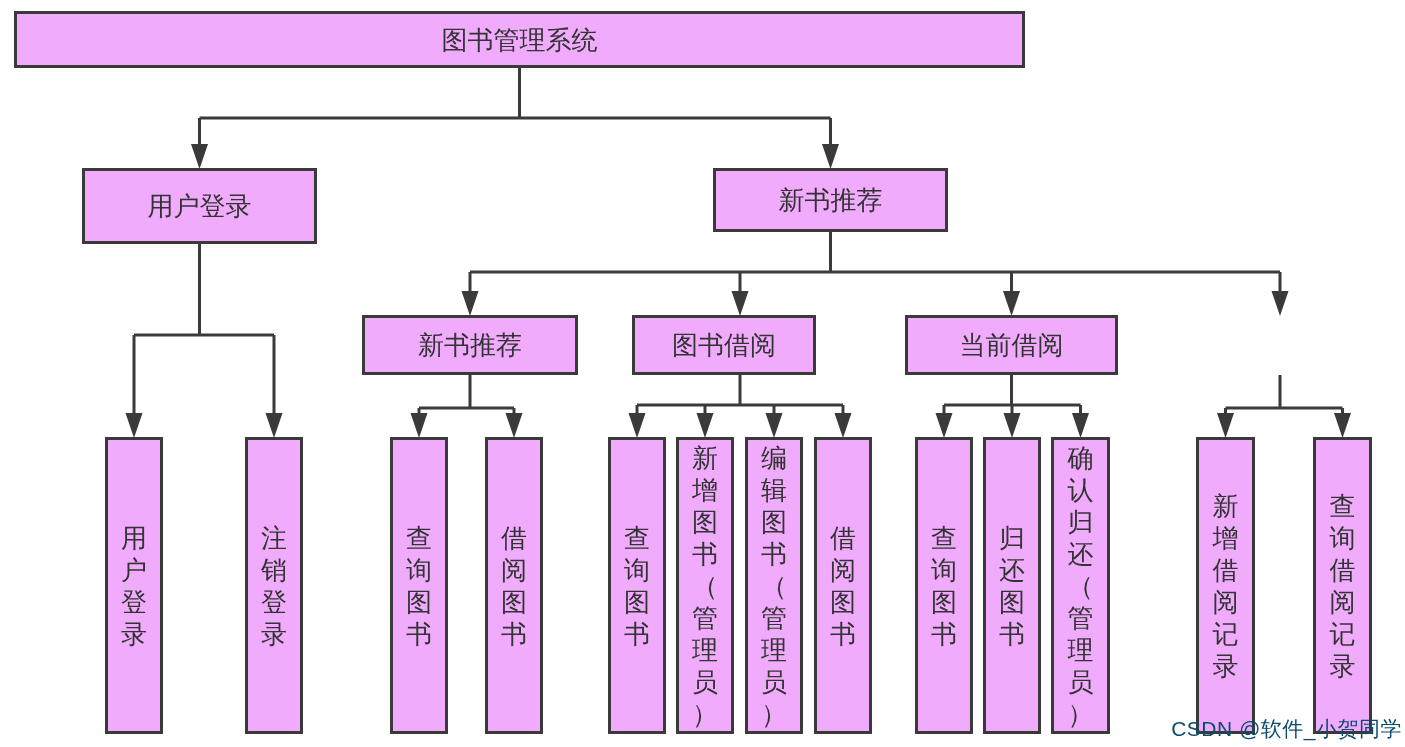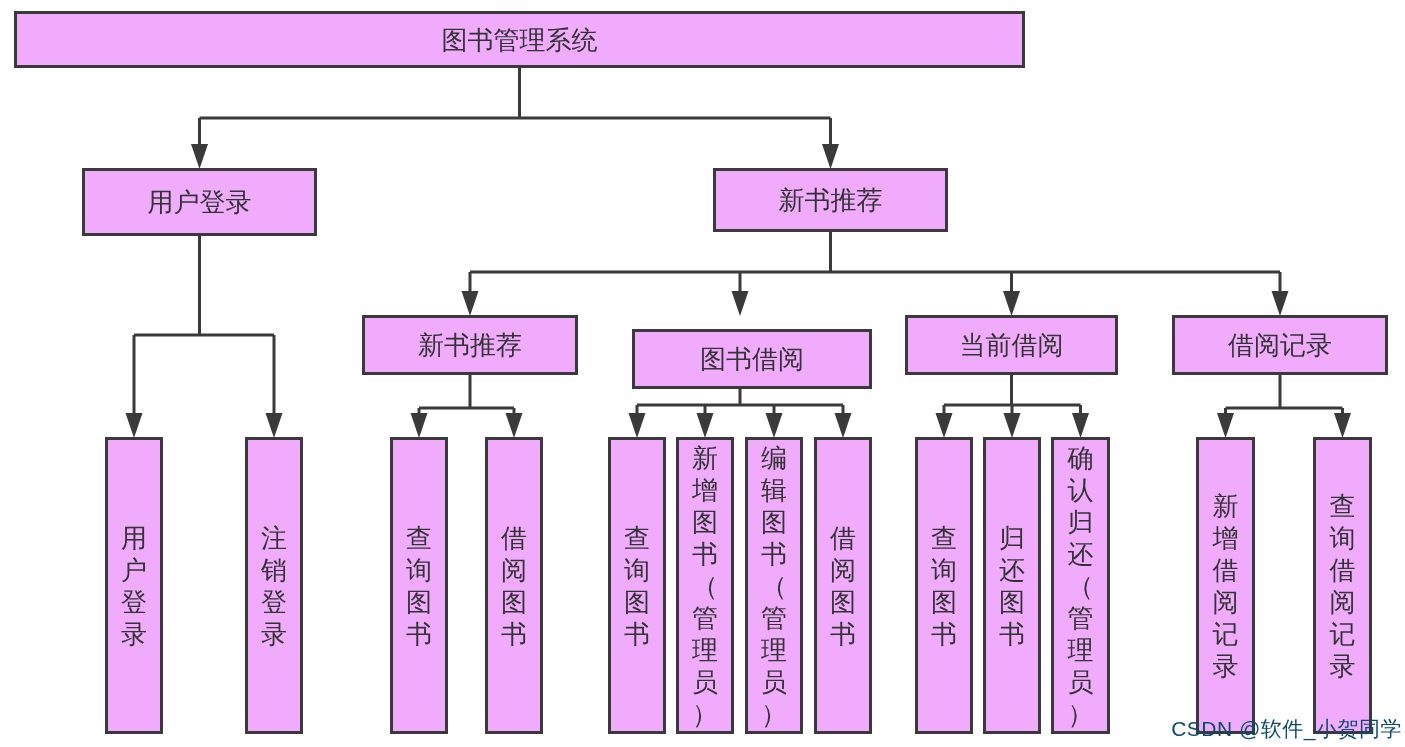--- a/index.html
+++ b/index.html
@@ -125,37 +125,34 @@
         <line x1="1225.5" y1="408" x2="1225.5" y2="419" stroke="#3a3a3a" stroke-width="3"></line>
         <polygon points="1225.5,438 1217,413 1234,413" fill="#3a3a3a"></polygon>
         <line x1="1342.5" y1="408" x2="1342.5" y2="419" stroke="#3a3a3a" stroke-width="3"></line>
         <polygon points="1342.5,438 1334,413 1351,413" fill="#3a3a3a"></polygon>
       </g>
     </svg>
   <div id="watermark" style="color: #0c4a6e;">CSDN @软件_小贺同学</div>
 <div class="node horizontal" style="left: 14px; top: 11px; width: 1011px; height: 57px;">
       <span>图书管理系统</span>
     </div>
-    <div class="node horizontal" style="left: 82px; top: 168px; width: 235px; height: 68px;">
+    <div class="node horizontal" style="left: 82px; top: 168px; width: 235px; height: 76px;">
       <span>用户登录</span>
     </div>
     <div class="node horizontal" style="left: 713px; top: 168px; width: 235px; height: 64px;">
       <span>新书推荐</span>
     </div>
     <div class="node horizontal" style="left: 362px; top: 315px; width: 216px; height: 60px; align-items: center;">
       <span>新书推荐</span>
     </div>
-    <div class="node horizontal" style="left: 632px; top: 329px; width: 240px; height: 60px;">
+    <div class="node horizontal" style="left: 632px; top: 315px; width: 184px; height: 60px;">
       <span>图书借阅</span>
     </div>
     <div class="node horizontal" style="left: 905px; top: 315px; width: 213px; height: 60px;">
       <span>当前借阅</span>
-    </div>
-    <div class="node horizontal" style="left: 1172px; top: 315px; width: 216px; height: 60px;">
-      <span>借阅记录</span>
     </div>
     <div class="node vertical" style="left: 105px; top: 437px; width: 58px; height: 297px;">
       <span>用
 户
 登
 录</span>
     </div>
     <div class="node vertical" style="left: 245px; top: 437px; width: 58px; height: 297px;">
       <span>注
 销

